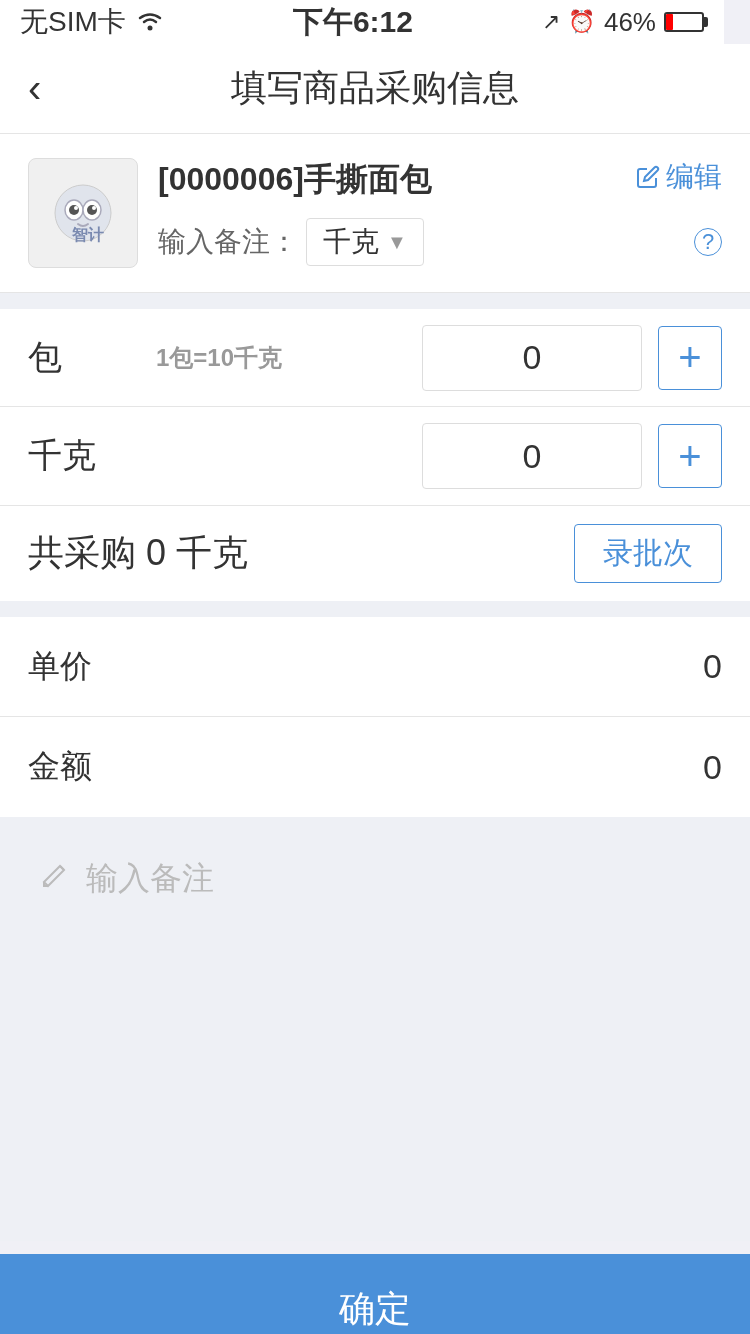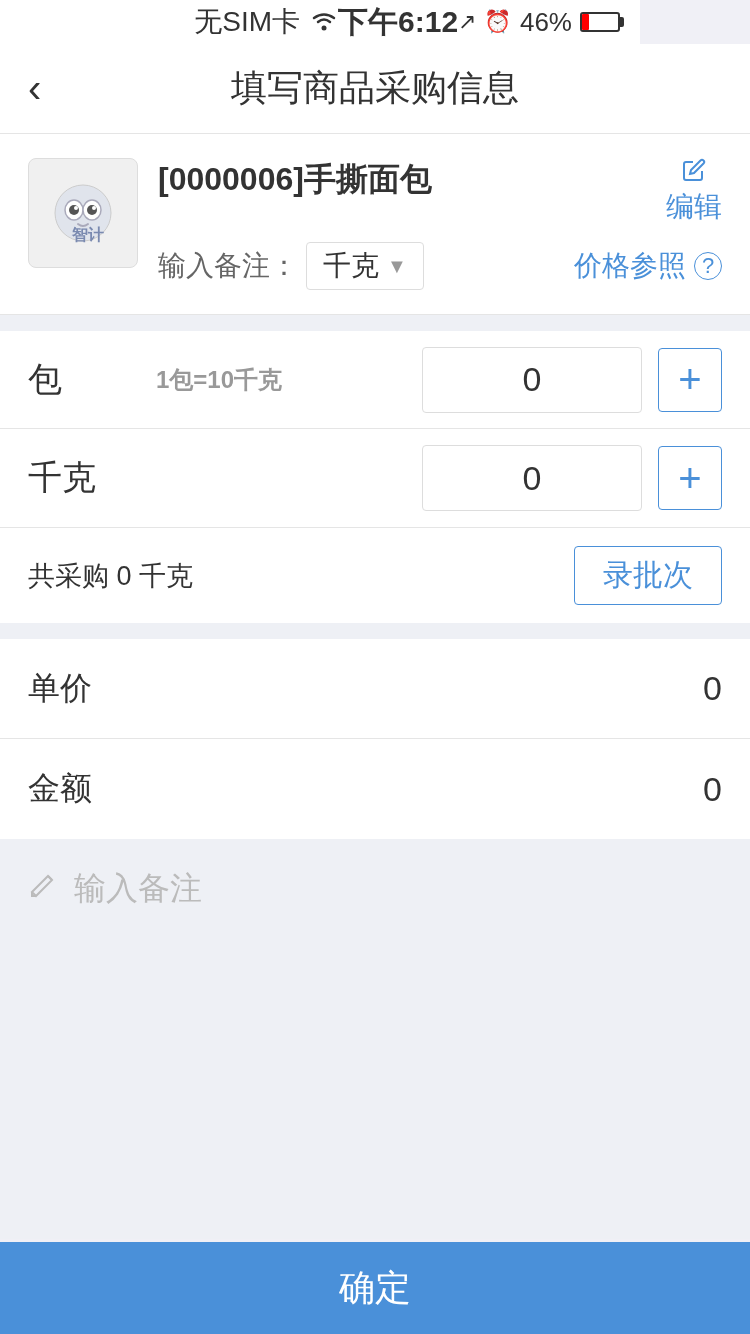--- a/index.html
+++ b/index.html
@@ -8,26 +8,26 @@
       width: 750px;
       min-height: 1334px;
       font-family: -apple-system, "PingFang SC", "Helvetica Neue", Arial, sans-serif;
       background: #f0f0f6;
       font-size: 32px;
       color: #333;
     }
 
     
     .status-bar {
-      width: 640px;
+      width: 724px;
       height: 44px;
       background: #fff;
       display: flex;
       align-items: center;
-      justify-content: flex-end;
+      justify-content: space-between;
       padding: 0 20px;
       font-size: 28px;
       color: #333;
     }
     .status-left { display: flex; align-items: center; gap: 10px; }
     .status-center { font-size: 30px; font-weight: 700; }
     .status-right { display: flex; align-items: center; gap: 8px; font-size: 26px; }
     .battery {
       width: 40px;
       height: 20px;
@@ -124,21 +124,20 @@
       color: #333;
       font-weight: 700;
     }
     .edit-btn {
       color: #4a90d9;
       font-size: 28px;
       display: flex;
       align-items: center;
       gap: 6px;
       cursor: pointer;
-      flex-direction: column;
     }
     .product-unit-row {
       display: flex;
       align-items: center;
       justify-content: space-between;
     }
     .unit-label { font-size: 28px; color: #666; }
     .unit-select {
       border: 1px solid #ddd;
       border-radius: 4px;
@@ -226,21 +225,21 @@
     .summary-row {
       background: #fff;
       display: flex;
       align-items: center;
       justify-content: space-between;
       padding: 0 28px;
       height: 96px;
       border-top: 1px solid #e5e5e5;
     }
     .summary-text {
-      font-size: 27px;
+      font-size: 36px;
       color: #333;
     }
     .batch-btn {
       border: 1px solid #4a90d9;
       border-radius: 4px;
       padding: 8px 28px;
       color: #4a90d9;
       font-size: 30px;
       cursor: pointer;
       background: #fff;
@@ -265,21 +264,21 @@
       color: #333;
     }
     .price-value {
       font-size: 34px;
       color: #333;
     }
 
     
     .remark-section {
       background: #eef0f5;
-      padding: 28px;
+      padding: 40px;
       display: flex;
       align-items: center;
       gap: 16px;
       min-height: 90px;
     }
     .remark-icon { color: #aaa; font-size: 32px; }
     .remark-placeholder { color: #bbb; font-size: 32px; }
 
     
     .bottom-area {
@@ -287,24 +286,24 @@
       flex: 1;
       min-height: 200px;
     }
 
     
     .confirm-btn {
       position: fixed;
       bottom: 0;
       left: 0;
       width: 750px;
-      height: 92px;
+      height: 80px;
       background: #4a90d9;
       display: flex;
-      align-items: center;
+      align-items: flex-end;
       justify-content: center;
       font-size: 36px;
       color: #fff;
       cursor: pointer;
     }
   </style>
 </head>
 <body>
 
 <div class="status-bar">
@@ -365,21 +364,20 @@
     </div>
     <div class="product-unit-row">
       <div style="display:flex;align-items:center;gap:8px;">
         <span class="unit-label">输入备注：</span>
         <div class="unit-select">
           <span>千克</span>
           <span style="font-size:20px;color:#999;">▼</span>
         </div>
       </div>
       <div class="price-ref">
-        <span>价格参照</span>
         <span style="width:28px;height:28px;border:1px solid #4a90d9;border-radius:50%;display:inline-flex;align-items:center;justify-content:center;font-size:22px;">?</span>
       </div>
     </div>
   </div>
 </div>
 
 <div class="separator"></div>
 
 <div class="input-section">
 

